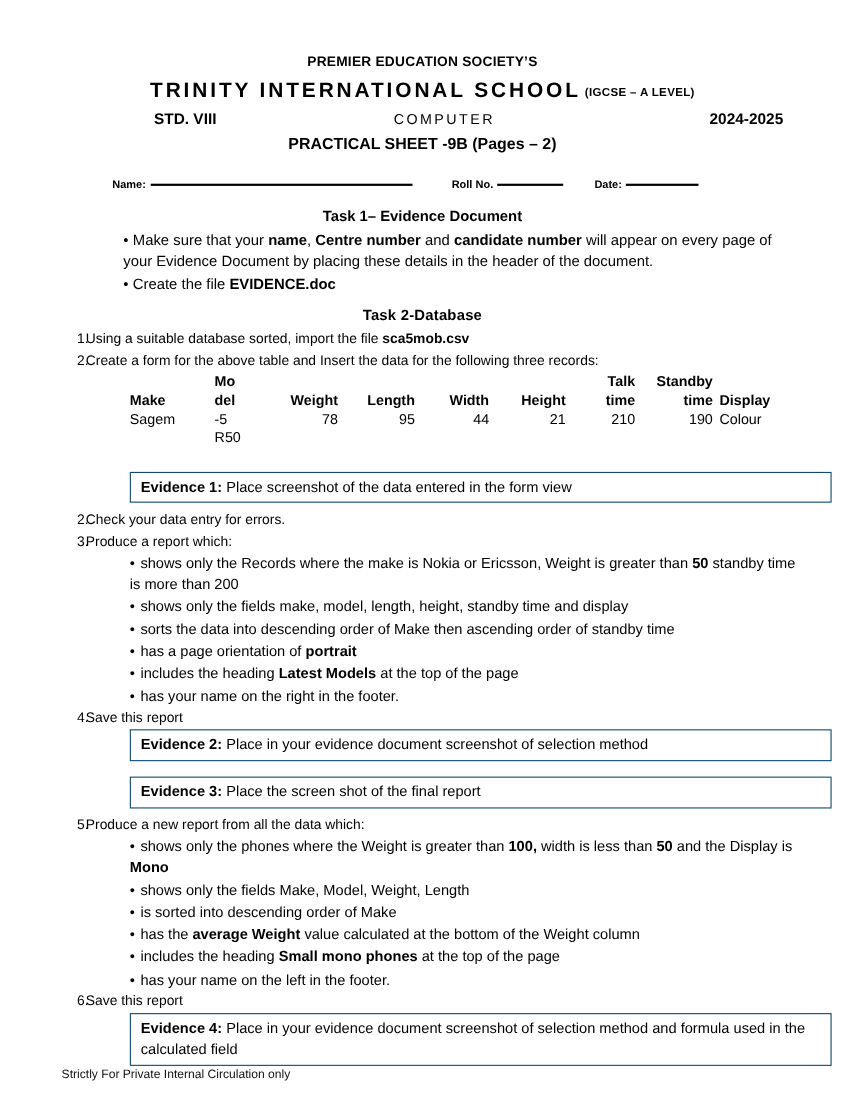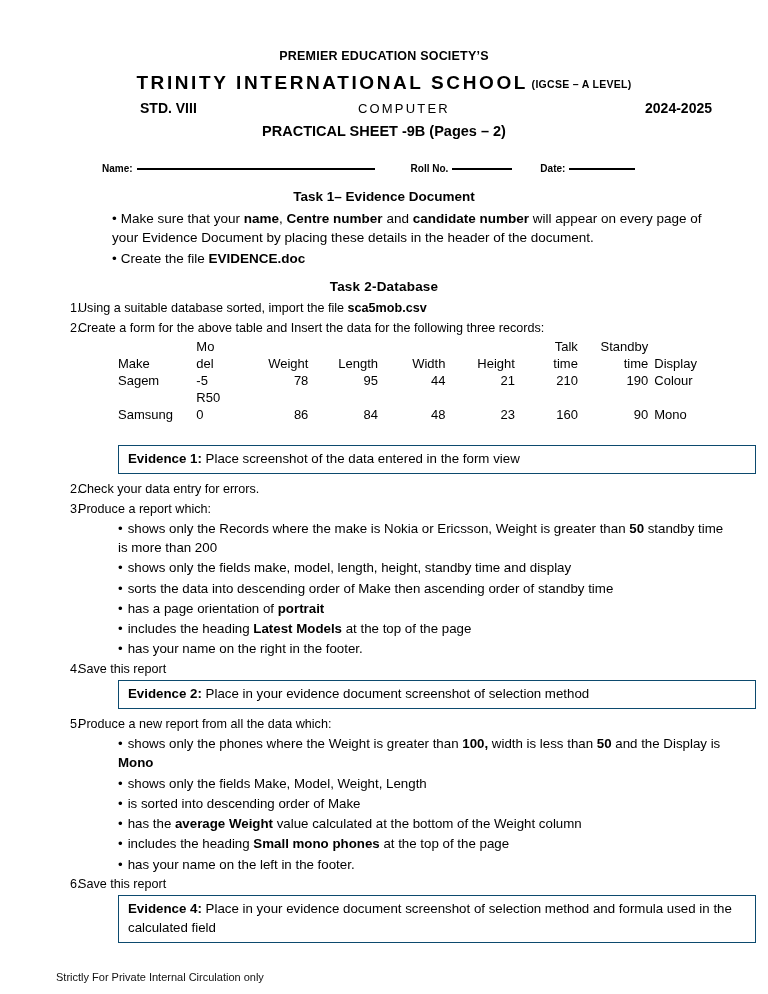--- a/index.html
+++ b/index.html
@@ -166,21 +166,21 @@
   table.data .num-col { text-align: right; }
   table.data .c-make    { width: 74px; }
   table.data .c-model   { width: 44px; }
   table.data .c-weight  { width: 66px; }
   table.data .c-length  { width: 66px; }
   table.data .c-width   { width: 64px; }
   table.data .c-height  { width: 66px; }
   table.data .c-talk    { width: 60px; }
   table.data .c-standby { width: 66px; }
   table.data .c-display { width: 70px; }
-  table.data tr.head td { vertical-align: bottom; }
+  table.data tr.head td { vertical-align: bottom; font-weight: bold; }
 
   
   .evidence {
     border: 1px solid #0c4a6e;
     box-sizing: border-box;
     margin: 6px 0 6px 78px;
     width: 638px;
     padding: 4px 7px 4px 9px;
     font-size: 13.3px;
     line-height: 1.42;
@@ -270,31 +270,20 @@
         <td class="c-model">-5
 R50</td>
         <td class="c-weight num-col">78</td>
         <td class="c-length num-col">95</td>
         <td class="c-width num-col">44</td>
         <td class="c-height num-col">21</td>
         <td class="c-talk num-col">210</td>
         <td class="c-standby num-col">190</td>
         <td class="c-display">Colour</td>
       </tr>
-      <tr>
-        <td class="c-make">Samsung</td>
-        <td class="c-model">0</td>
-        <td class="c-weight num-col">86</td>
-        <td class="c-length num-col">84</td>
-        <td class="c-width num-col">48</td>
-        <td class="c-height num-col">23</td>
-        <td class="c-talk num-col">160</td>
-        <td class="c-standby num-col">90</td>
-        <td class="c-display">Mono</td>
-      </tr>
     </tbody>
   </table>
 
   <div class="evidence" style="margin-top:22px;">
     <span class="elab">Evidence 1:</span><span> Place screenshot of the data entered in the form view</span>
   </div>
 
   <div class="numrow">
     <span class="num">2.</span>
     <span class="txt">Check your data entry for errors.</span>
@@ -326,20 +315,23 @@
 
   <div class="numrow">
     <span class="num">4.</span>
     <span class="txt">Save this report</span>
   </div>
 
   <div class="evidence" style="margin-top:2px;">
     <span class="elab">Evidence 2:</span><span> Place in your evidence document screenshot of selection method</span>
   </div>
 
+  <div class="evidence" style="margin-top:14px;">
+    <span class="elab">Evidence 3:</span><span> Place the screen shot of the final report</span>
+  </div>
 
   <div class="numrow">
     <span class="num">5.</span>
     <span class="txt">Produce a new report from all the data which:</span>
   </div>
 
   <div class="sub-bullet">
     <span class="bl">•</span><span>shows only the phones where the Weight is greater than </span><b>100,</b><span> width is less than </span><b>50</b><span> and the Display is </span><b>Mono</b>
   </div>
   <div class="sub-bullet">

